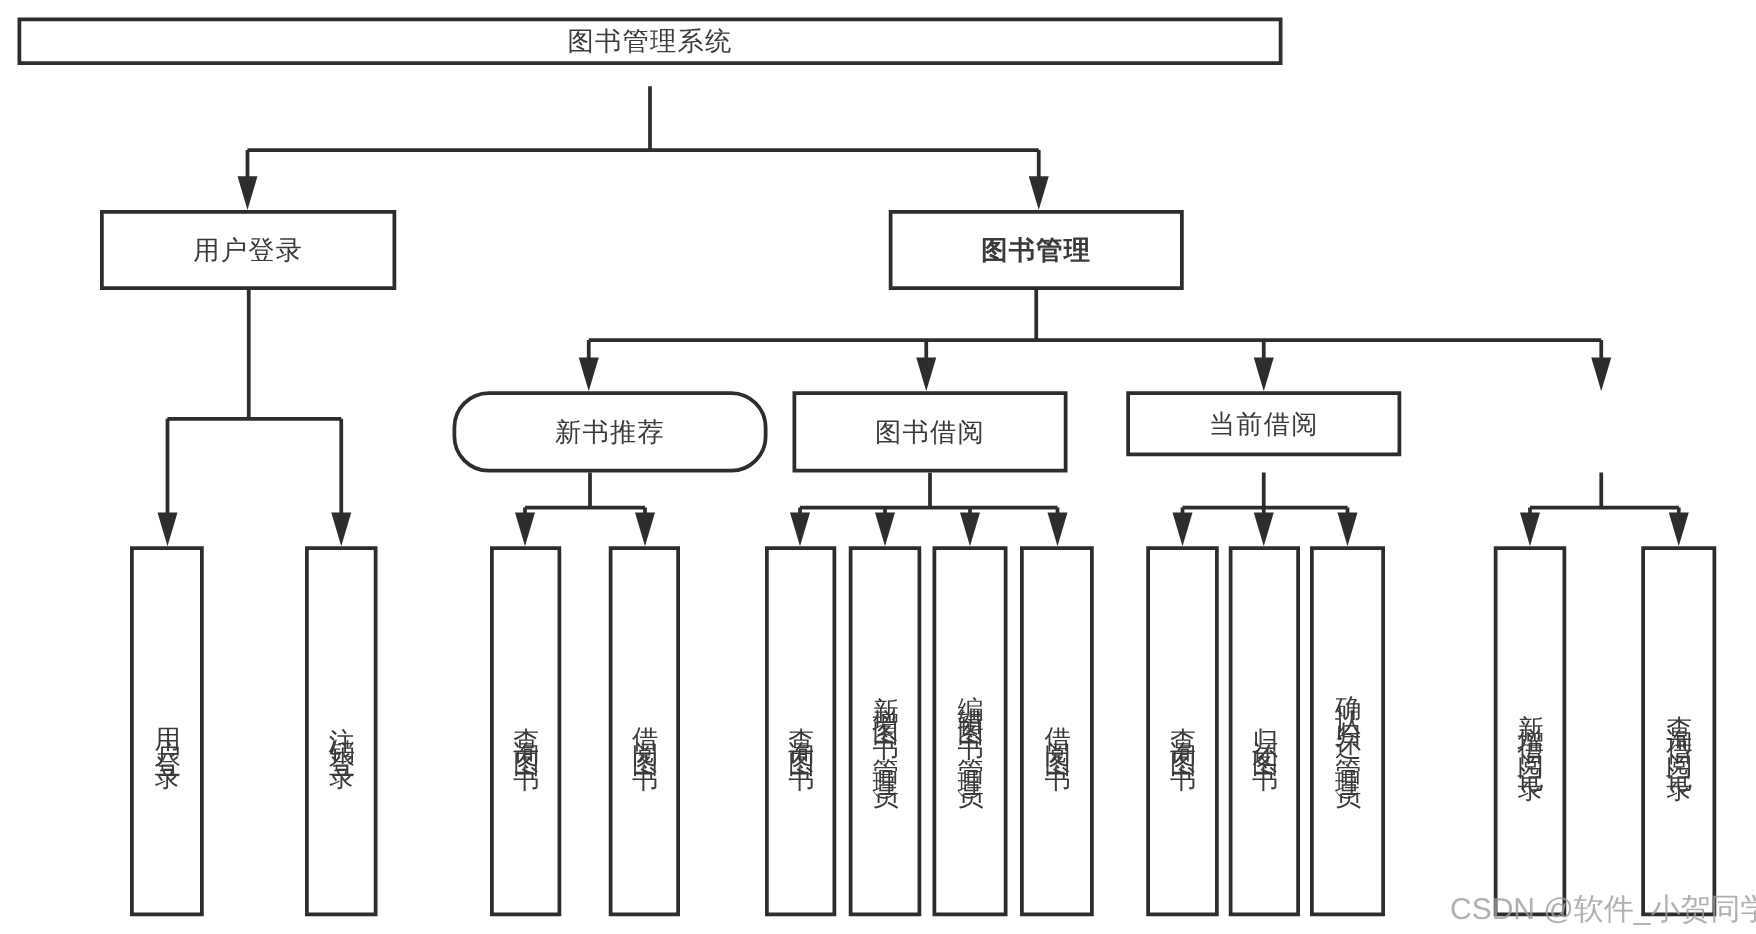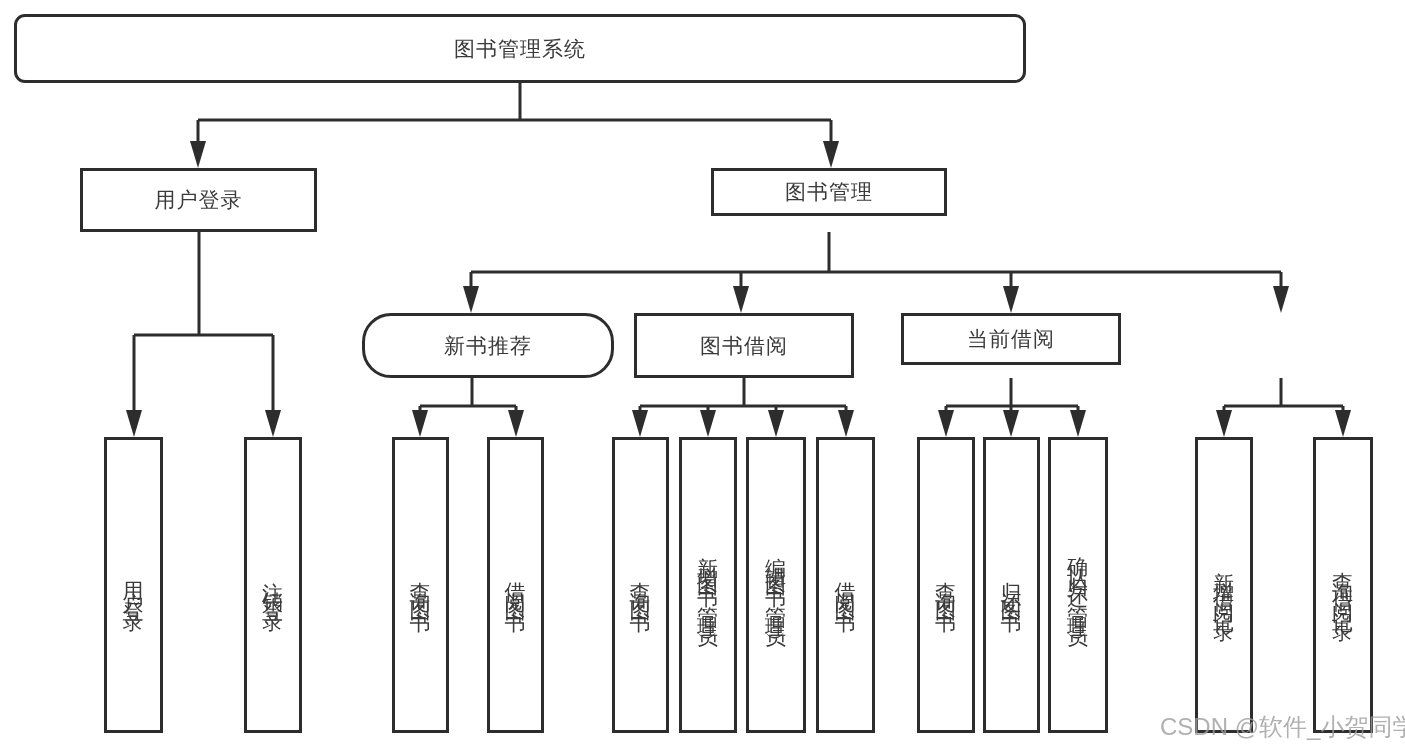--- a/index.html
+++ b/index.html
@@ -90,24 +90,24 @@
       <polygon points="768,410 784,410 776,437"></polygon>
       <polygon points="838,410 854,410 846,437"></polygon>
       <polygon points="938,410 954,410 946,437"></polygon>
       <polygon points="1003,410 1019,410 1011,437"></polygon>
       <polygon points="1070,410 1086,410 1078,437"></polygon>
       <polygon points="1216,410 1232,410 1224,437"></polygon>
       <polygon points="1335,410 1351,410 1343,437"></polygon>
     </g>
   </svg>
 
-  <div class="box hbox" style="left:14px;top:14px;width:1012px;height:69px;border-radius:11px;">图书管理系统</div>
+  <div class="box hbox" style="left:14px;top:14px;width:1012px;height:38px;">图书管理系统</div>
 
   <div class="box hbox" style="left:80px;top:168px;width:237px;height:64px;">用户登录</div>
-  <div class="box hbox" style="left:711px;top:168px;width:236px;height:48px;">图书管理</div>
+  <div class="box hbox" style="left:711px;top:168px;width:236px;height:64px;font-weight:bold;">图书管理</div>
 
   <div class="box hbox" style="left:362px;top:313px;width:252px;height:65px;border-radius:29px;">新书推荐</div>
   <div class="box hbox" style="left:634px;top:313px;width:220px;height:65px;">图书借阅</div>
   <div class="box hbox" style="left:901px;top:313px;width:220px;height:52px;">当前借阅</div>
 
   <div class="box vbox" style="left:104px;top:437px;width:59px;height:296px;">用户登录</div>
   <div class="box vbox" style="left:244px;top:437px;width:58px;height:296px;">注销登录</div>
 
   <div class="box vbox" style="left:392px;top:437px;width:57px;height:296px;">查询图书</div>
   <div class="box vbox" style="left:487px;top:437px;width:57px;height:296px;">借阅图书</div>

